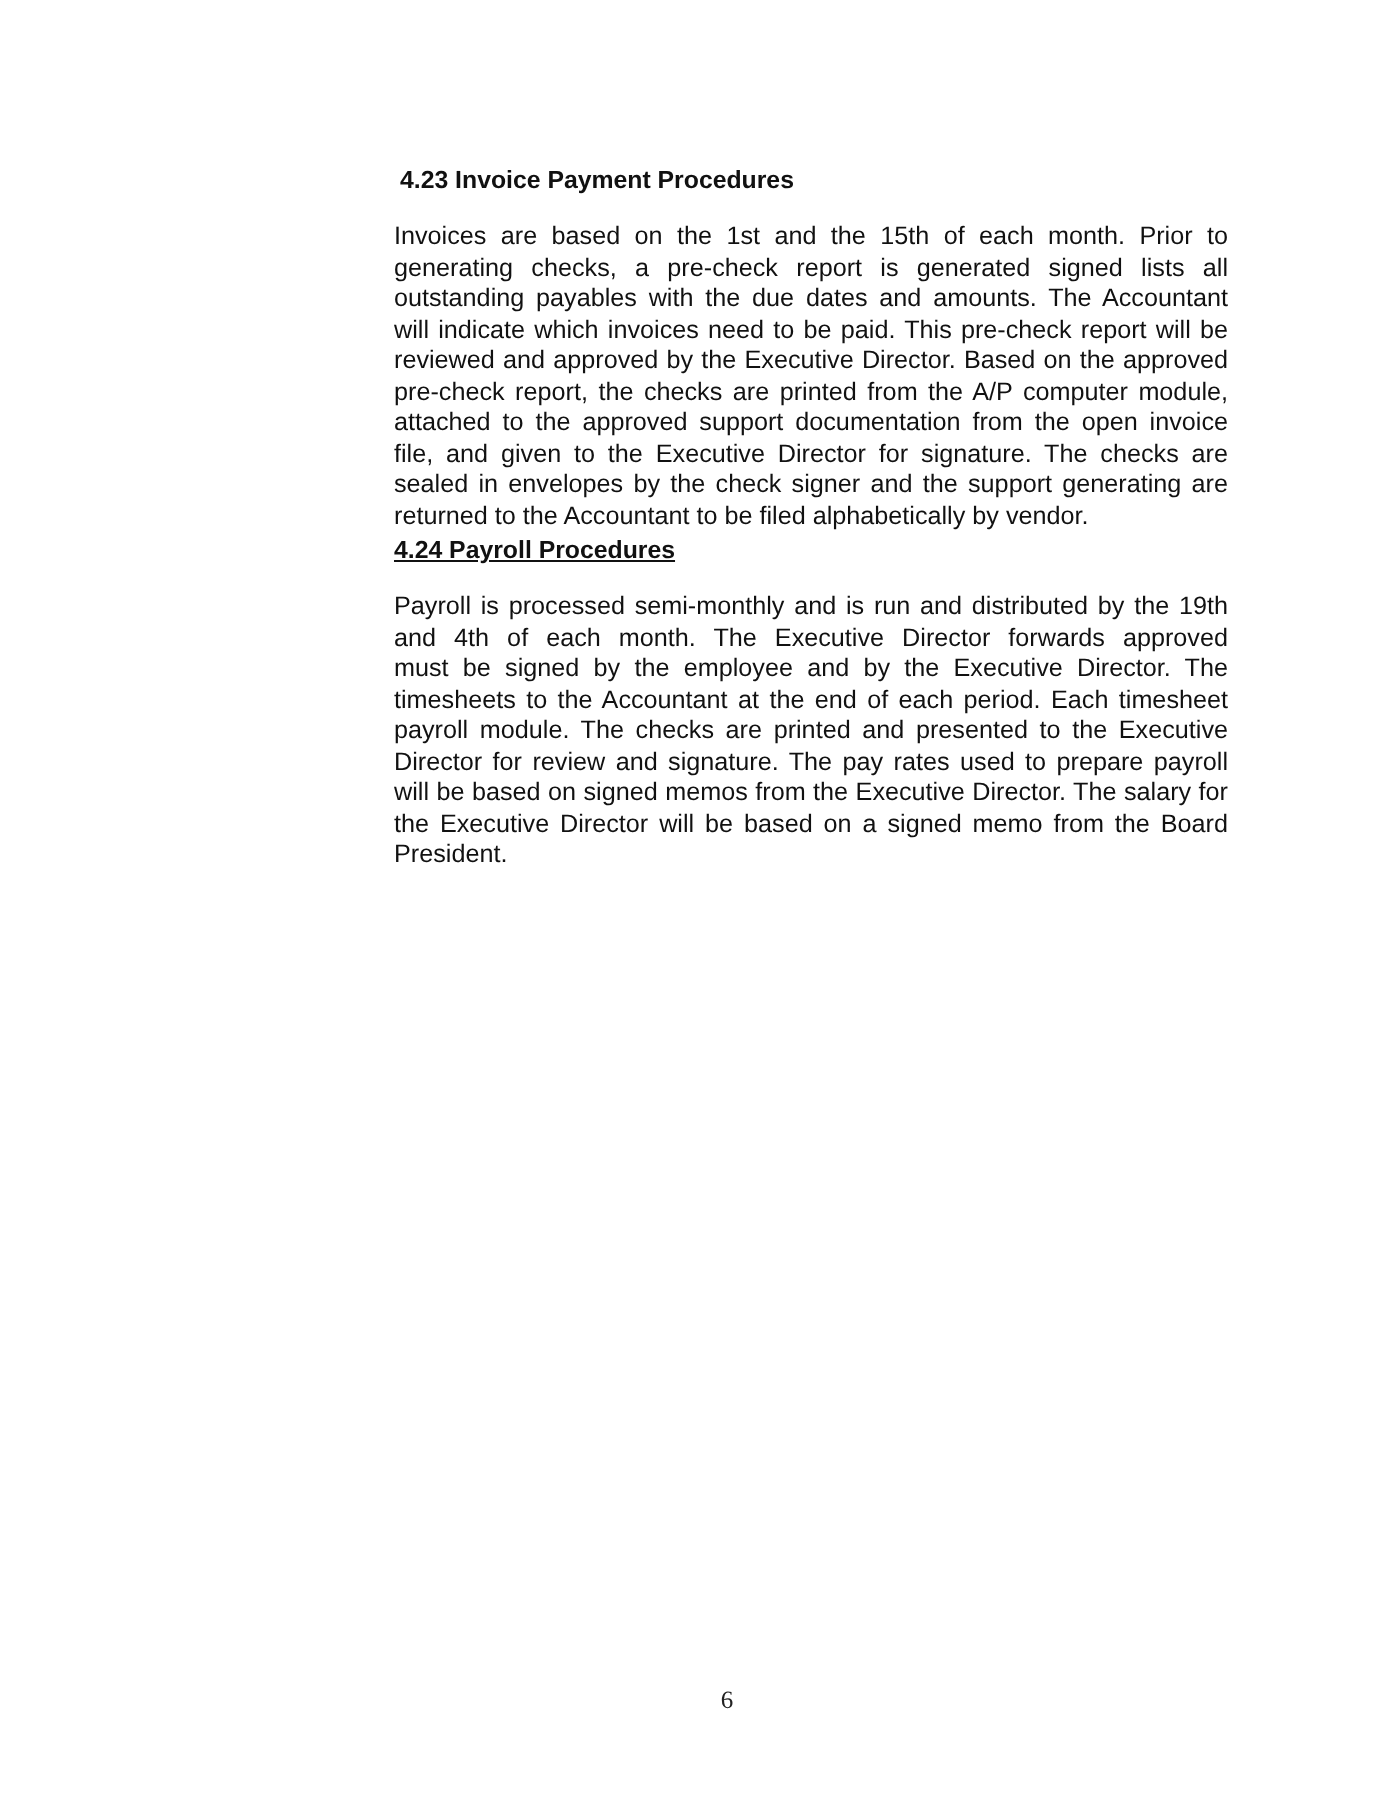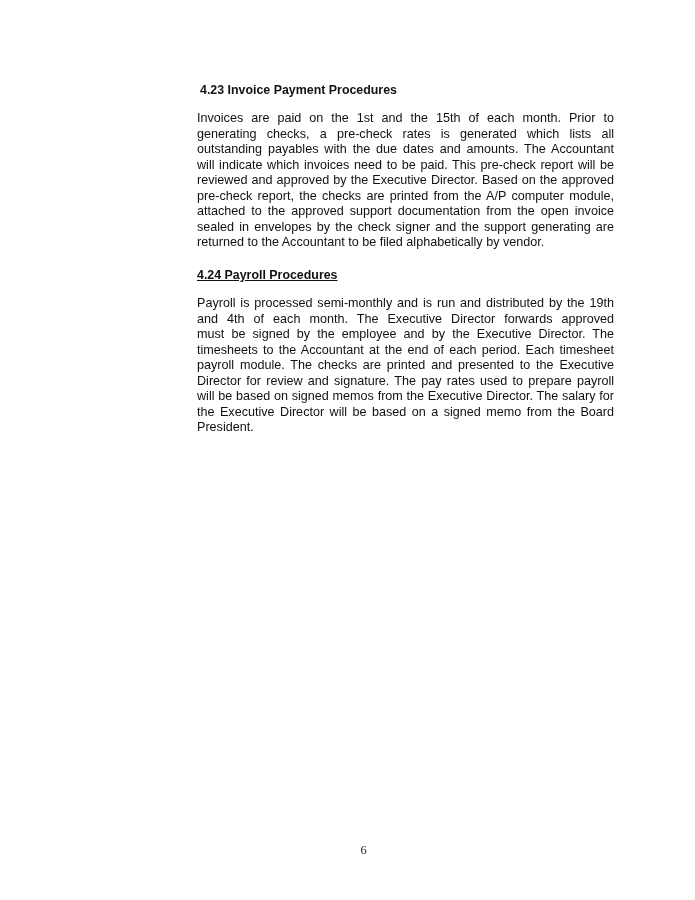--- a/index.html
+++ b/index.html
@@ -38,27 +38,28 @@
     }
   </style>
 </head>
 <body>
 
 <div class="page">
 
   <h3 class="section-heading" style="left:200px; top:83px;">4.23  Invoice Payment Procedures</h3>
 
   <div class="para" style="top:111px;">
-    <span class="line">Invoices are paid on the 1st and the 15th of each month.  Prior to</span>
-    <span class="line">generating checks, a pre-check rates is generated which lists all</span>
+    <span class="line">Invoices are based on the 1st and the 15th of each month.  Prior to</span>
+    <span class="line">generating checks, a pre-check report is generated signed lists all</span>
     <span class="line">outstanding payables with the due dates and amounts.  The Accountant</span>
     <span class="line">will indicate which invoices need to be paid.  This pre-check report will be</span>
     <span class="line">reviewed and approved by the Executive Director.  Based on the approved</span>
     <span class="line">pre-check report, the checks are printed from the A/P computer module,</span>
     <span class="line">attached to the approved support documentation from the  open invoice</span>
+    <span class="line">file, and given to the Executive Director for signature.  The checks are</span>
     <span class="line">sealed in envelopes by the check signer and the support generating are</span>
     <span class="line last">returned to the Accountant to be filed alphabetically by vendor.</span>
   </div>
 
   <h3 class="section-heading" style="left:197px; top:268px;text-decoration:underline;">4.24  Payroll Procedures</h3>
 
   <div class="para" style="top:296px;">
     <span class="line">Payroll is processed semi-monthly and is run and distributed by the 19th</span>
     <span class="line">and 4th of each month.  The Executive Director forwards approved</span>
     <span class="line">must be signed by the employee and by the Executive Director.  The</span>

